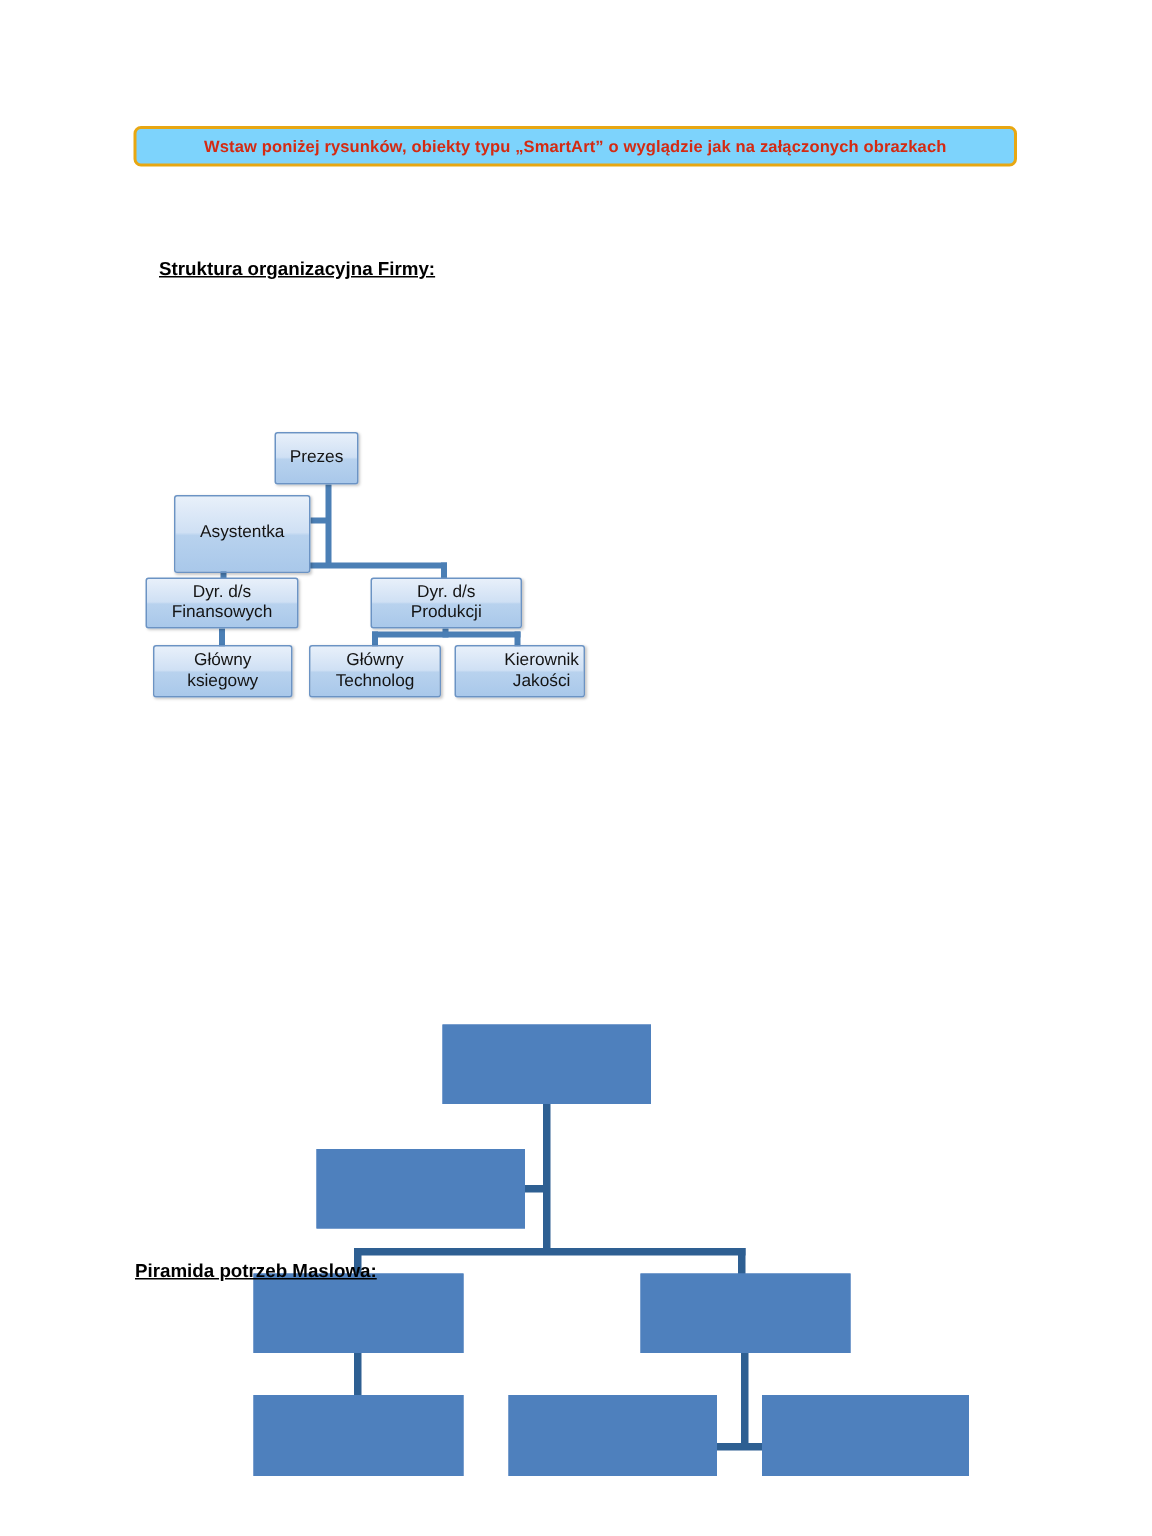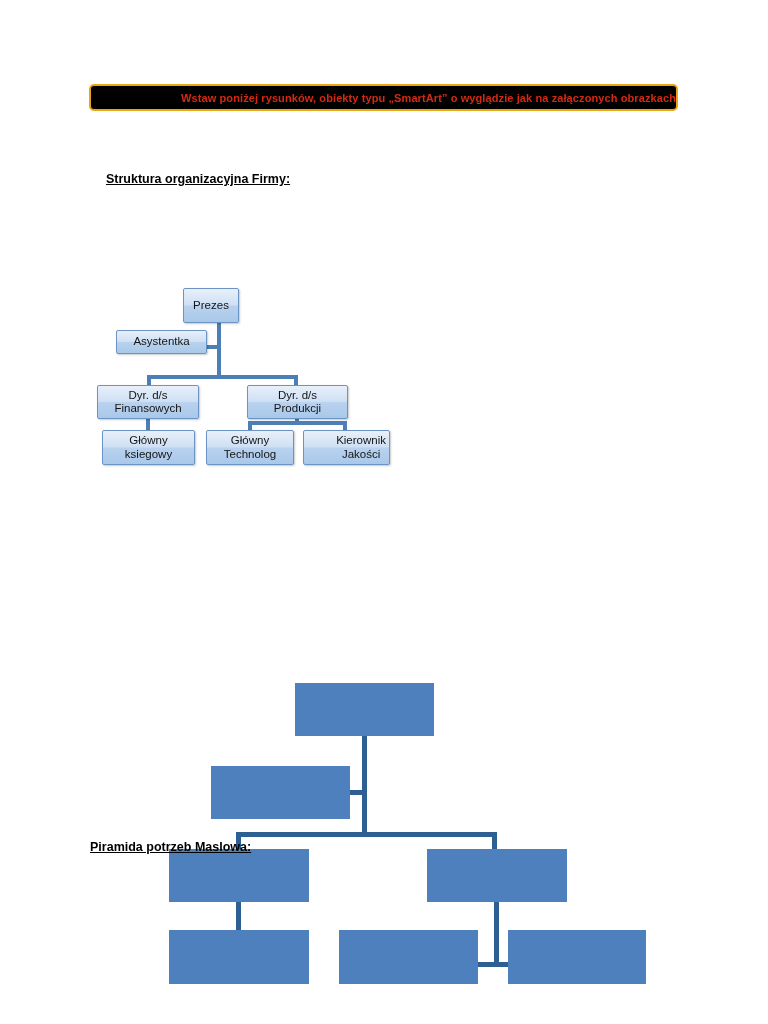--- a/index.html
+++ b/index.html
@@ -23,26 +23,26 @@
   }
 
   
   .banner {
     position: absolute;
     left: 89px;
     top: 84px;
     width: 589px;
     height: 27px;
     box-sizing: border-box;
-    background: #000000;
+    background: #7dd3fc;
     border: 2px solid #e8a712;
     border-radius: 5px;
     display: flex;
     align-items: center;
-    justify-content: flex-end;
+    justify-content: center;
   }
   .banner-text {
     color: #d42a12;
     font-size: 11px;
     font-weight: bold;
     font-family: "Liberation Sans", sans-serif;
     letter-spacing: 0.1px;
     white-space: nowrap;
   }
 
@@ -135,21 +135,21 @@
 
     <div class="connector light" style="left:248px; top:281px; width:99px; height:4px;"></div>
     <div class="connector light" style="left:295px; top:279px; width:4px; height:6px;"></div>
     <div class="connector light" style="left:248px; top:281px; width:4px; height:10px;"></div>
     <div class="connector light" style="left:343px; top:281px; width:4px; height:10px;"></div>
 
     <div class="node-light" style="left:183px; top:148px; width:56px; height:35px;">
       <span>Prezes</span>
     </div>
 
-    <div class="node-light" style="left:116px; top:190px; width:91px; height:24px;">
+    <div class="node-light" style="left:116px; top:190px; width:91px; height:52px;">
       <span>Asystentka</span>
     </div>
 
     <div class="node-light" style="left:97px; top:245px; width:102px; height:34px; white-space:pre-line;">
       <span style="white-space:pre-line;">Dyr. d/s
 Finansowych</span>
     </div>
 
     <div class="node-light" style="left:247px; top:245px; width:101px; height:34px;">
       <span style="white-space:pre-line;">Dyr. d/s

